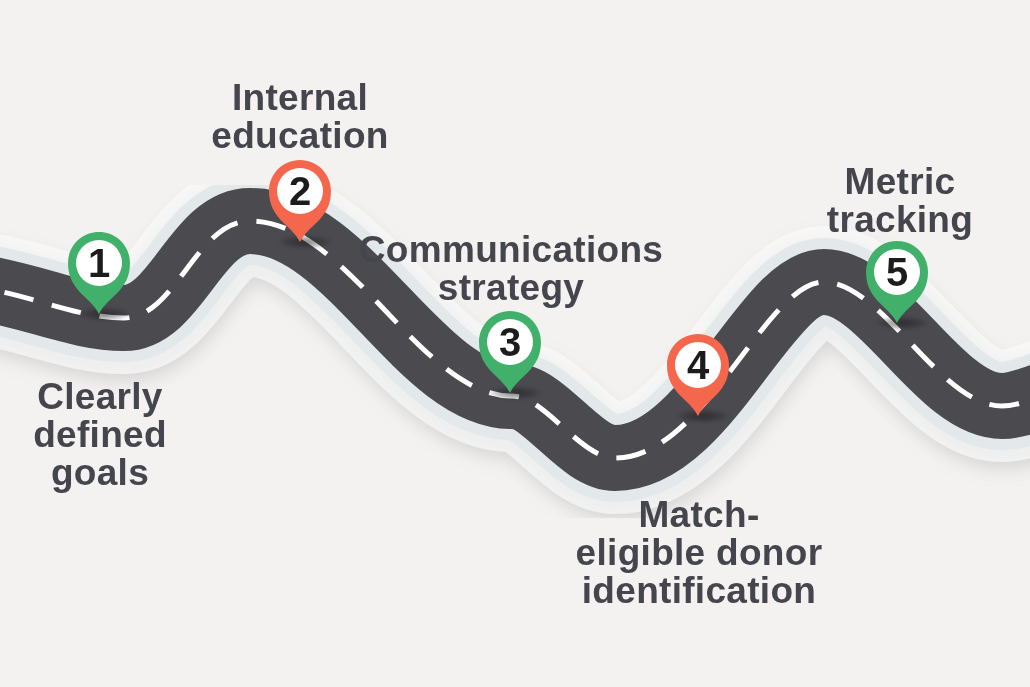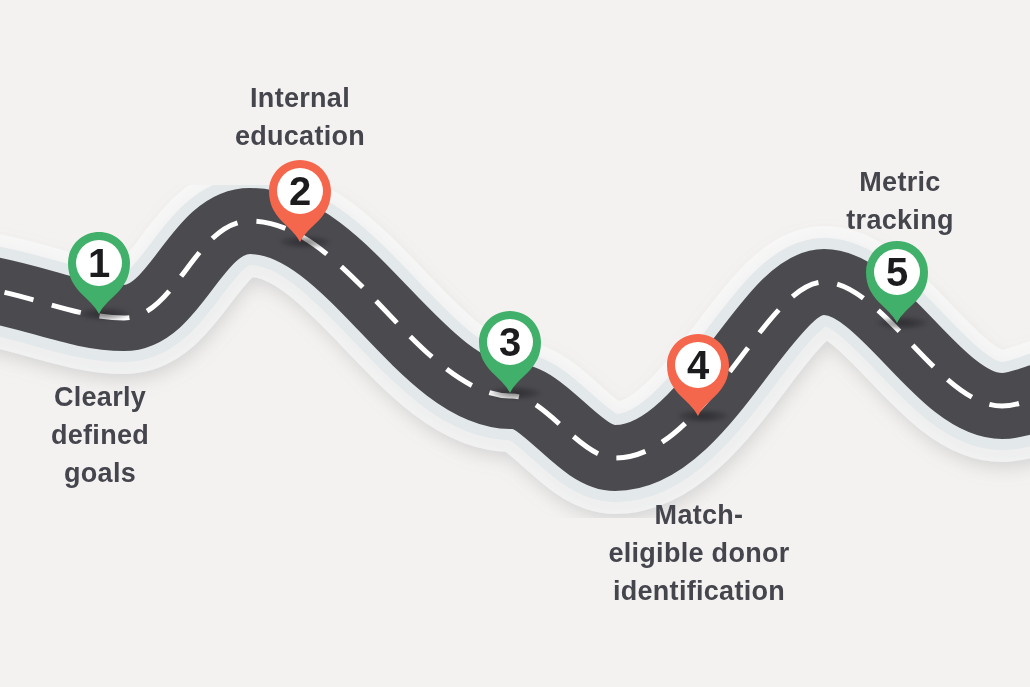--- a/index.html
+++ b/index.html
@@ -13,21 +13,21 @@
   }
   .road-svg {
     position: absolute;
     left: 0; top: 0;
     display: block;
   }
   .step-label {
     position: absolute;
     text-align: center;
     font-weight: 700;
-    font-size: 27px;
+    font-size: 37px;
     line-height: 38px;
     letter-spacing: 0.3px;
     color: #45454d;
     white-space: pre-line;
   }
   .pin-shadow {
     position: absolute;
     width: 54px;
     height: 14px;
     border-radius: 50%;
@@ -103,20 +103,22 @@
     <text class="pin-number" x="0" y="-37" fill="#1c1c1e">5</text>
   </svg>
 
   <div class="step-label" style="left:-10px; top:378px; width:220px;">Clearly
 defined
 goals</div>
 
   <div class="step-label" style="left:180px; top:79px; width:240px;">Internal
 education</div>
 
+  <div class="step-label" style="left:351px; top:231px; width:320px;">Communications
+strategy</div>
 
   <div class="step-label" style="left:559px; top:496px; width:280px;">Match-
 eligible donor
 identification</div>
 
   <div class="step-label" style="left:790px; top:163px; width:220px;">Metric
 tracking</div>
 
 </div>
 

